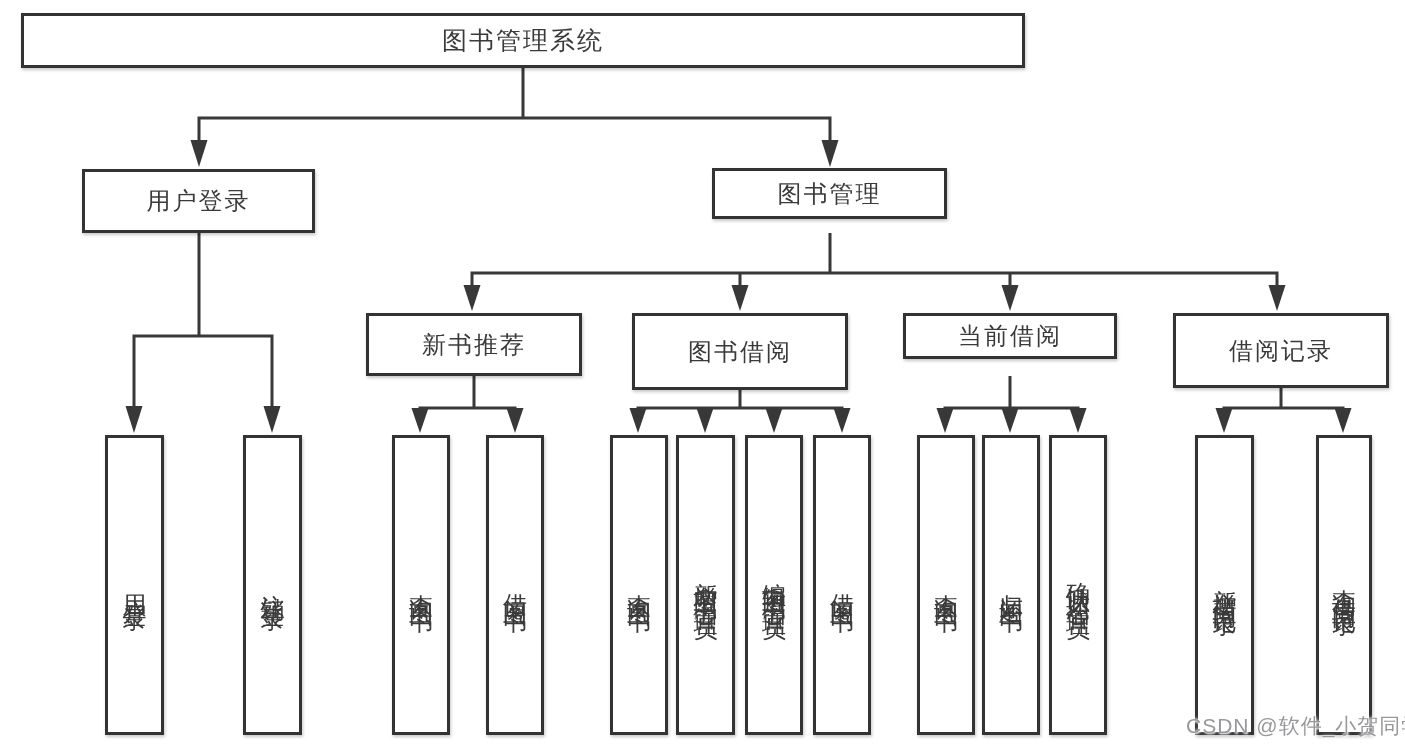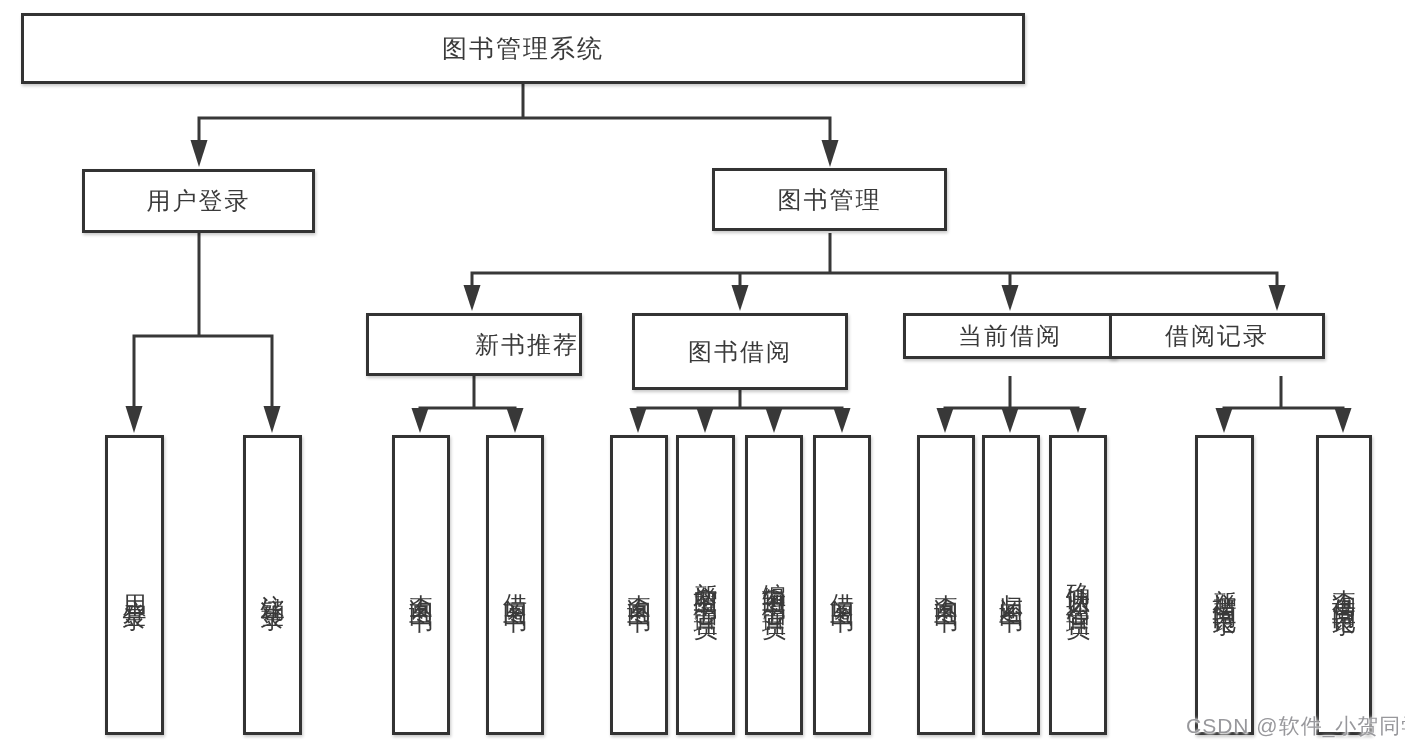--- a/index.html
+++ b/index.html
@@ -112,41 +112,41 @@
     <path d="M1010 376 V408 M943.5 408 H1079.5 M945 408 V412 M1010 408 V412 M1078 408 V412"></path>
     <polygon points="936.5,408 953.5,408 945,433"></polygon>
     <polygon points="1001.5,408 1018.5,408 1010,433"></polygon>
     <polygon points="1069.5,408 1086.5,408 1078,433"></polygon>
 
     <path d="M1281 376 V408 M1222.5 408 H1344.5 M1224 408 V412 M1343 408 V412"></path>
     <polygon points="1215.5,408 1232.5,408 1224,433"></polygon>
     <polygon points="1334.5,408 1351.5,408 1343,433"></polygon>
   </svg>
 
-  <div class="node h root" style="left:21px;top:13px;width:1004px;height:71px;">
+  <div class="node h root" style="left:21px;top:13px;width:1004px;height:55px;">
     <span>图书管理系统</span>
   </div>
 
   <div class="node h" style="left:82px;top:169px;width:233px;height:64px;">
     <span>用户登录</span>
   </div>
-  <div class="node h" style="left:712px;top:168px;width:235px;height:63px;">
+  <div class="node h" style="left:712px;top:168px;width:235px;height:51px;">
     <span>图书管理</span>
   </div>
 
-  <div class="node h" style="left:366px;top:313px;width:216px;height:63px;justify-content:flex-end;">
+  <div class="node h" style="left:366px;top:313px;width:216px;height:63px;">
     <span>新书推荐</span>
   </div>
   <div class="node h" style="left:632px;top:313px;width:216px;height:77px;">
     <span>图书借阅</span>
   </div>
   <div class="node h" style="left:903px;top:313px;width:214px;height:46px;">
     <span>当前借阅</span>
   </div>
-  <div class="node h" style="left:1109px;top:313px;width:216px;height:46px;">
+  <div class="node h" style="left:1173px;top:313px;width:216px;height:75px;">
     <span>借阅记录</span>
   </div>
 
   <div class="node v" style="left:105px;width:59px;">
     <span class="vtext">用户登录</span>
   </div>
   <div class="node v" style="left:243px;width:59px;">
     <span class="vtext">注销登录</span>
   </div>
 

